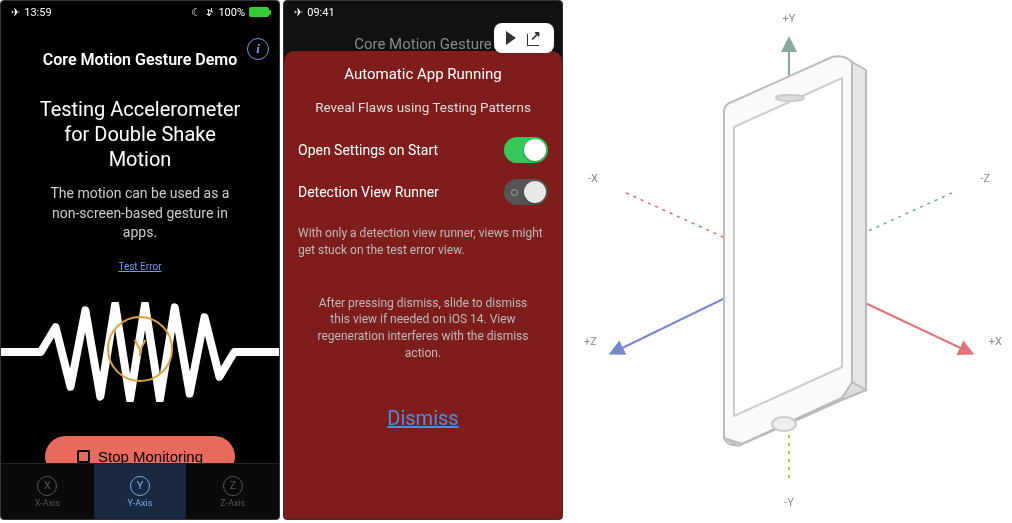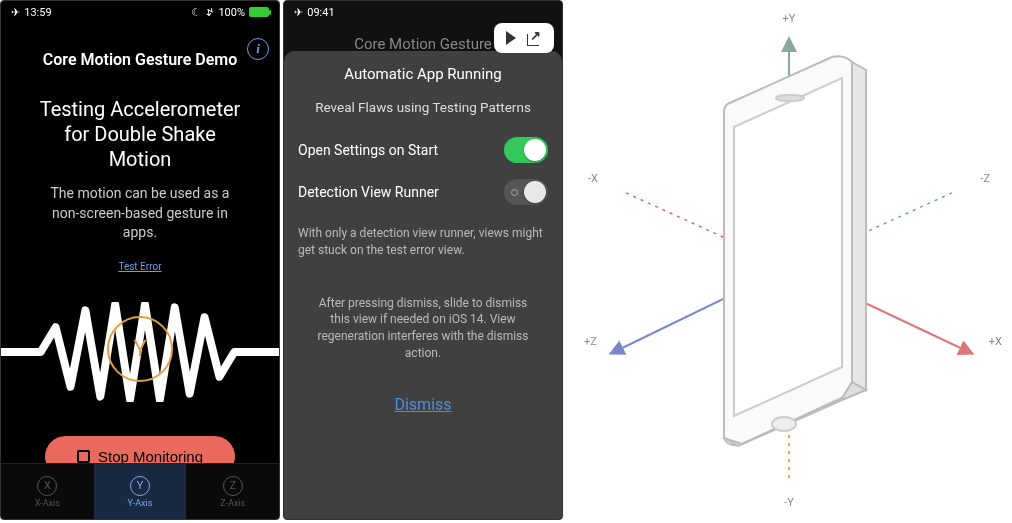--- a/index.html
+++ b/index.html
@@ -171,21 +171,21 @@
   }
   .dimmed-title {
     color: #888;
     text-align: center;
     font-size: 15px;
     padding-top: 12px;
   }
   .sheet {
     position: absolute;
     top: 50px; left: 0; right: 0; bottom: 0;
-    background: #404040;
+    background: #7f1d1d;
     border-radius: 10px 10px 0 0;
     padding-top: 14px;
   }
   .sheet-title {
     color: #fff;
     text-align: center;
     font-size: 15px;
     padding-bottom: 16px;
   }
   .sheet-subtitle {
@@ -226,22 +226,22 @@
     font-size: 12px;
     padding: 12px 14px;
     line-height: 1.4;
   }
   .note.center { text-align: center; padding: 24px 24px; }
   .dismiss-link {
     color: #4a90e2;
     text-decoration: underline;
     text-align: center;
     display: block;
-    font-size: 16px;
-    margin-top: 9px;
+    font-size: 20px;
+    margin-top: 20px;
   }
   
   .diagram {
     flex: 1;
     position: relative;
     display: flex;
     align-items: center;
     justify-content: center;
   }
   .axis-lbl {

